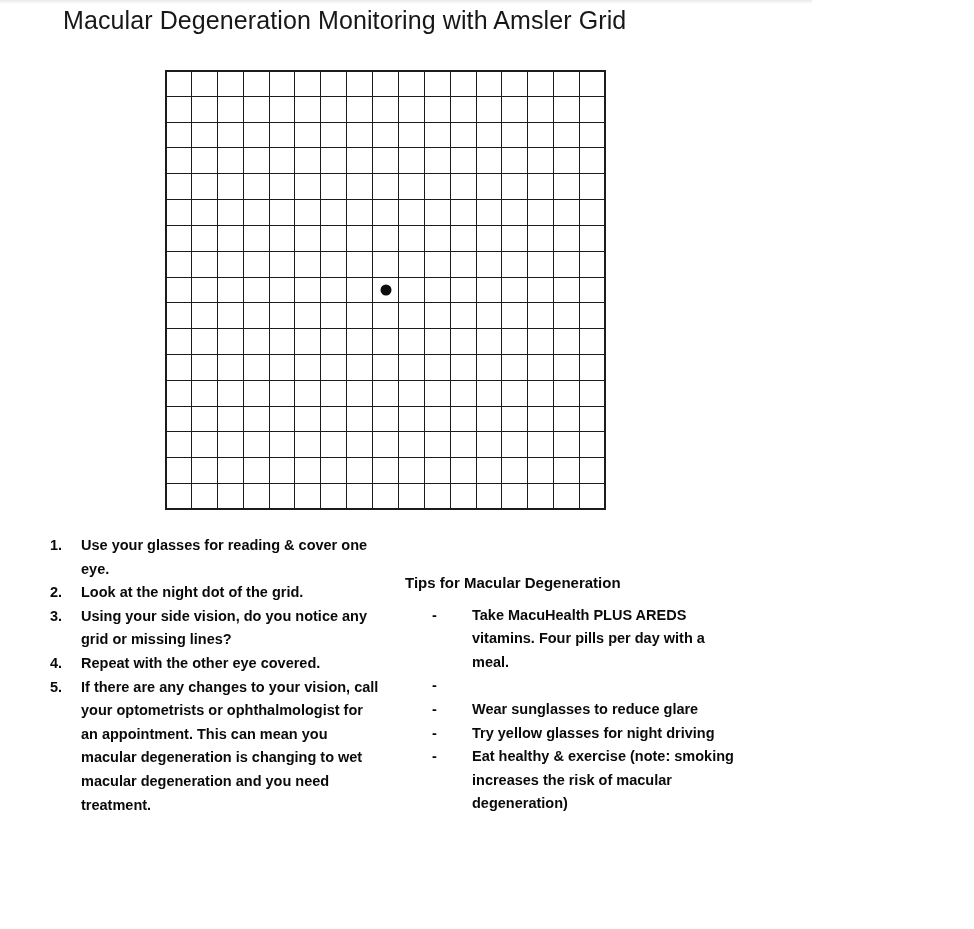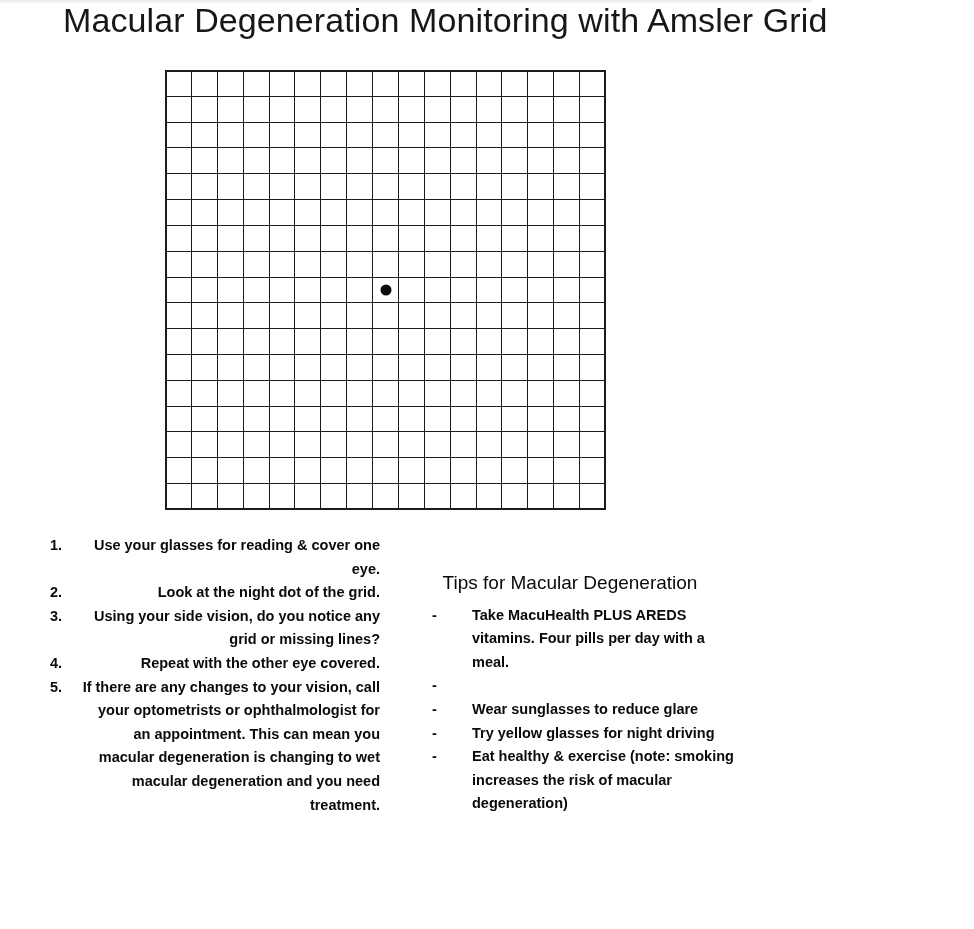--- a/index.html
+++ b/index.html
@@ -25,21 +25,21 @@
     width: 812px;
     height: 4px;
     background: linear-gradient(to bottom, #e9e9e9 0%, #f7f7f7 60%, #ffffff 100%);
   }
 
   
   .page-title {
     position: absolute;
     left: 63px;
     top: 3px;
-    font-size: 34px;
+    font-size: 25px;
     font-weight: 400;
     letter-spacing: 0.1px;
     color: #171717;
     white-space: nowrap;
     line-height: 34px;
   }
 
   
   .grid-wrap {
     position: absolute;
@@ -94,36 +94,34 @@
     color: #0a0a0a;
     margin-bottom: 0;
   }
   .step-num {
     width: 31px;
     flex: 0 0 31px;
     text-align: left;
   }
   .step-text {
     flex: 1 1 auto;
-    text-align: right;
   }
 
   .tips-col {
     position: absolute;
     left: 405px;
     top: 571px;
     width: 330px;
   }
   .tips-heading {
-    font-size: 19px;
-    font-weight: normal;
+    font-size: 15px;
+    font-weight: bold;
     line-height: 23.6px;
     color: #0a0a0a;
     margin-bottom: 9px;
-    text-align: center;
   }
   .tip-row {
     display: flex;
     align-items: flex-start;
     font-size: 14.5px;
     font-weight: bold;
     line-height: 23.6px;
     color: #0a0a0a;
     padding-left: 27px;
   }

